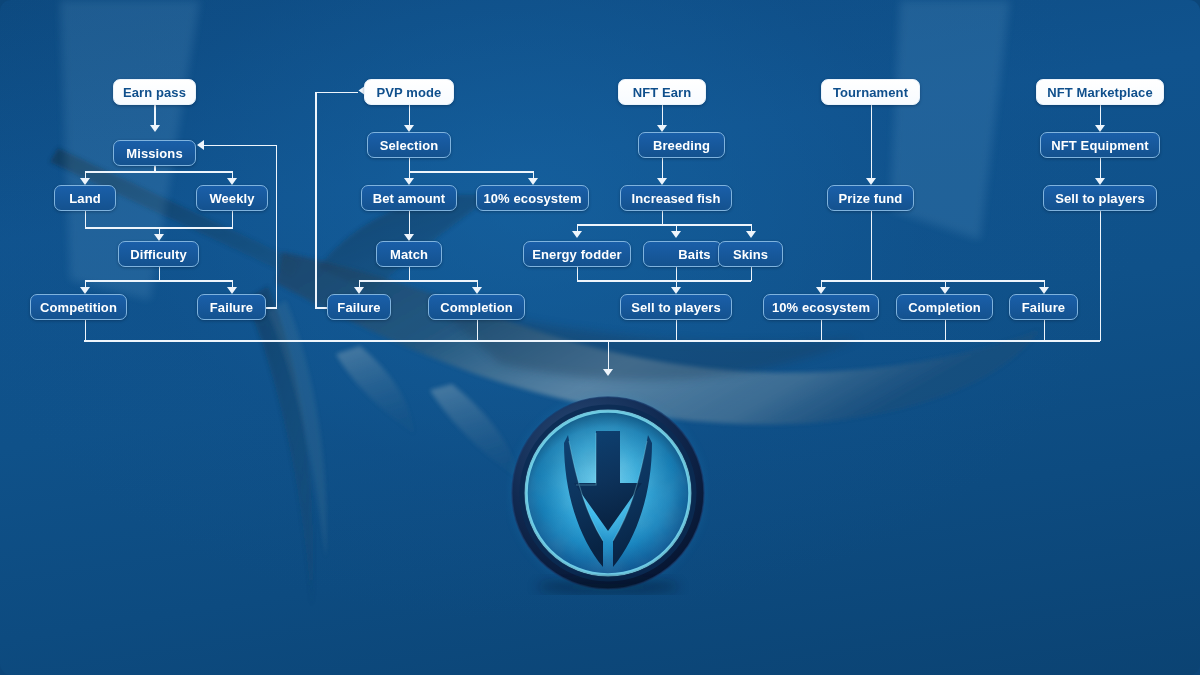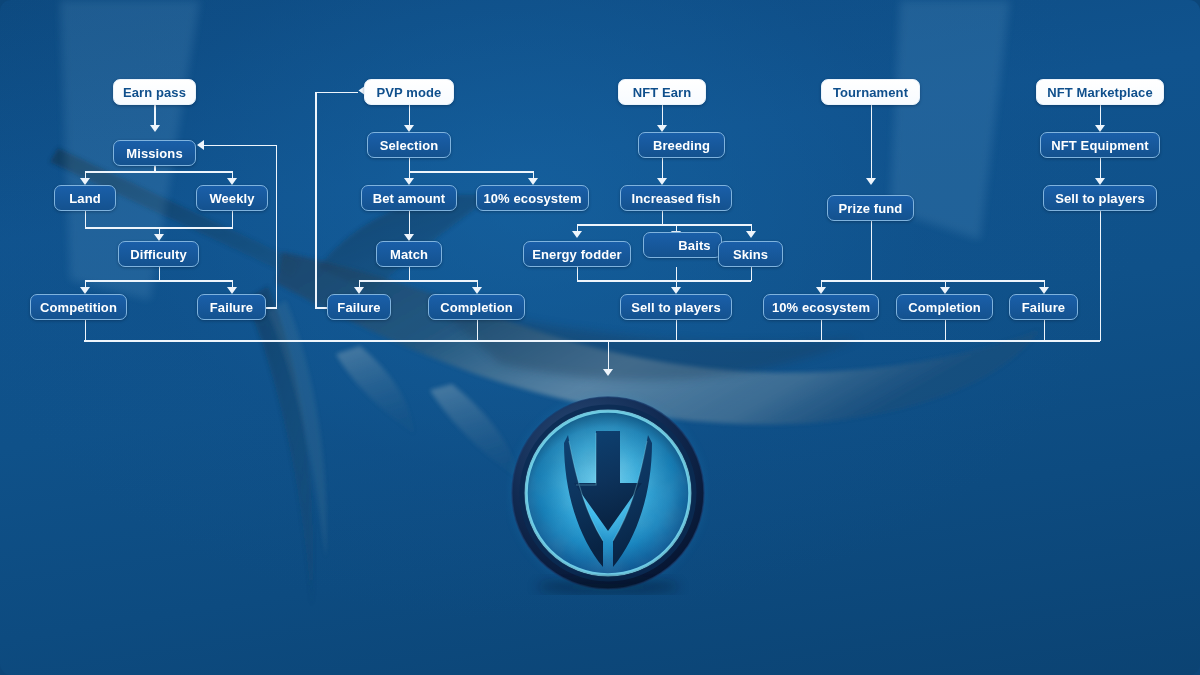--- a/index.html
+++ b/index.html
@@ -258,26 +258,26 @@
   <div class="node sub" style="left:361px; top:185px; width:96px;">Bet amount</div>
   <div class="node sub" style="left:476px; top:185px; width:113px;">10% ecosystem</div>
   <div class="node sub" style="left:376px; top:241px; width:66px;">Match</div>
   <div class="node sub" style="left:327px; top:294px; width:64px;">Failure</div>
   <div class="node sub" style="left:428px; top:294px; width:97px;">Completion</div>
 
   <div class="node root" style="left:618px; top:79px; width:88px;">NFT Earn</div>
   <div class="node sub" style="left:618px; top:132px; width:87px;margin-left:20px;">Breeding</div>
   <div class="node sub" style="left:620px; top:185px; width:112px;">Increased fish</div>
   <div class="node sub" style="left:523px; top:241px; width:108px;">Energy fodder</div>
-  <div class="node sub" style="left:643px; top:232px; width:79px;padding-left:35px;">Baits</div>
+  <div class="node sub" style="left:643px; top:241px; width:79px;padding-left:35px;">Baits</div>
   <div class="node sub" style="left:718px; top:241px; width:65px;">Skins</div>
   <div class="node sub" style="left:620px; top:294px; width:112px;">Sell to players</div>
 
   <div class="node root" style="left:821px; top:79px; width:99px;">Tournament</div>
-  <div class="node sub" style="left:827px; top:185px; width:87px;margin-top:10px;">Prize fund</div>
+  <div class="node sub" style="left:827px; top:185px; width:87px;">Prize fund</div>
   <div class="node sub" style="left:763px; top:294px; width:116px;">10% ecosystem</div>
   <div class="node sub" style="left:896px; top:294px; width:97px;">Completion</div>
   <div class="node sub" style="left:1009px; top:294px; width:69px;">Failure</div>
 
   <div class="node root" style="left:1036px; top:79px; width:128px;">NFT Marketplace</div>
   <div class="node sub" style="left:1040px; top:132px; width:120px;">NFT Equipment</div>
   <div class="node sub" style="left:1043px; top:185px; width:114px;">Sell to players</div>
 
   <div id="coin-wrap">
     <svg width="204" height="204" viewBox="0 0 204 204" aria-hidden="true">

